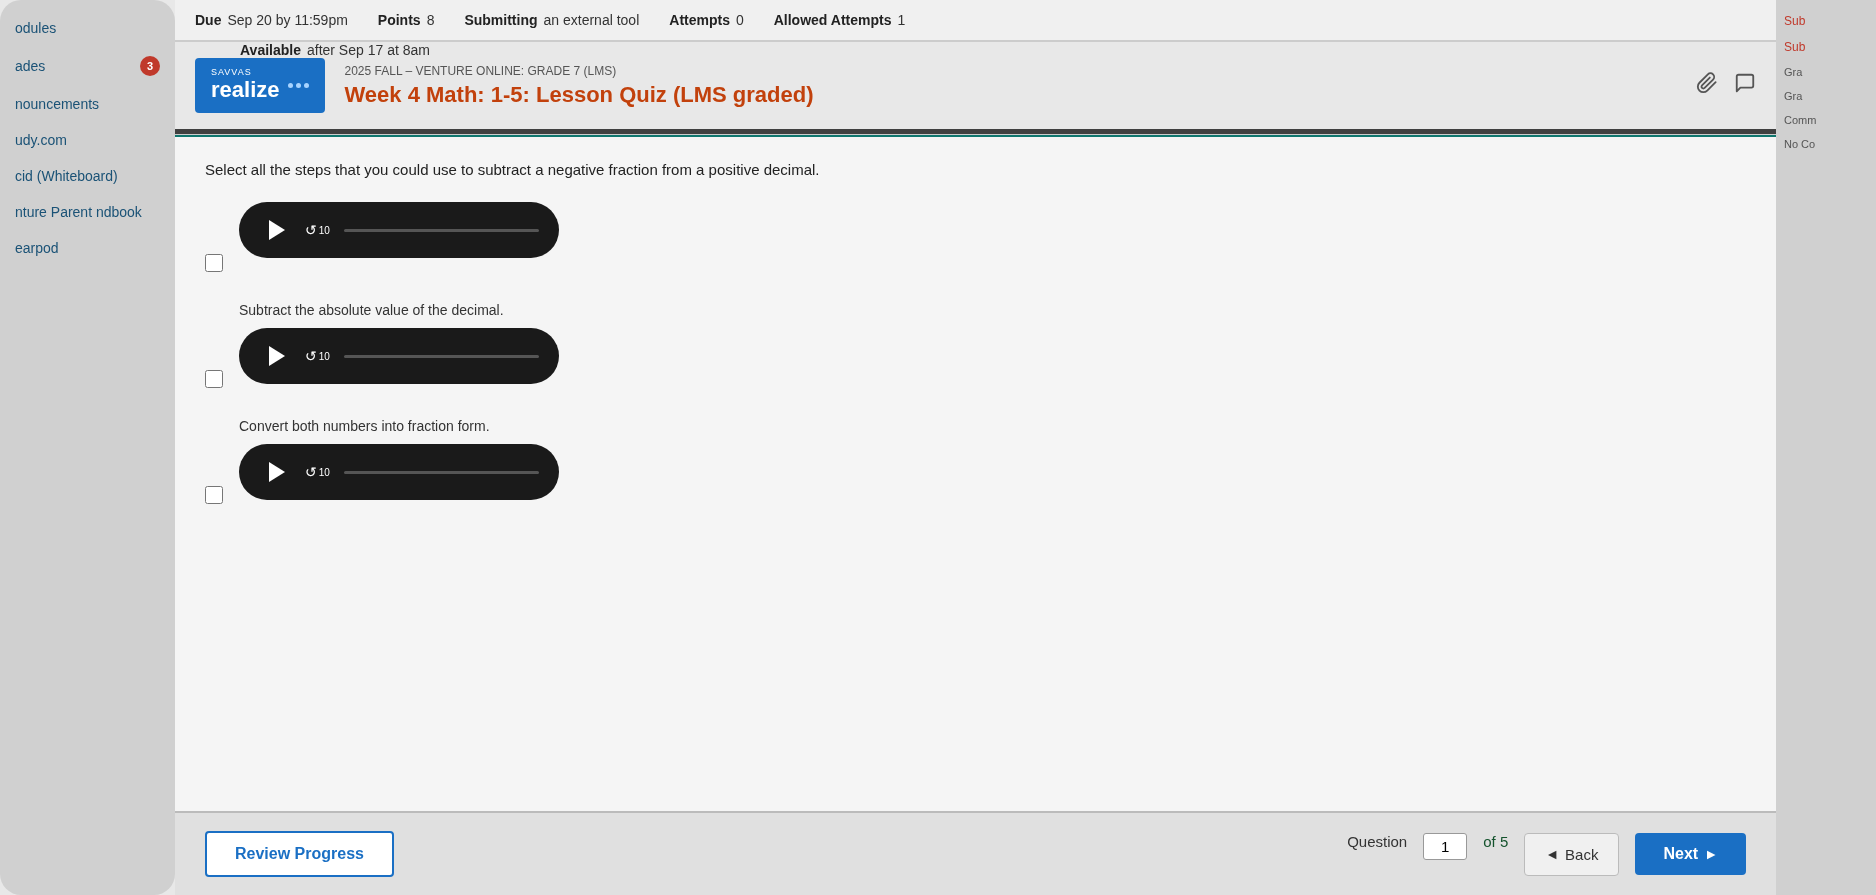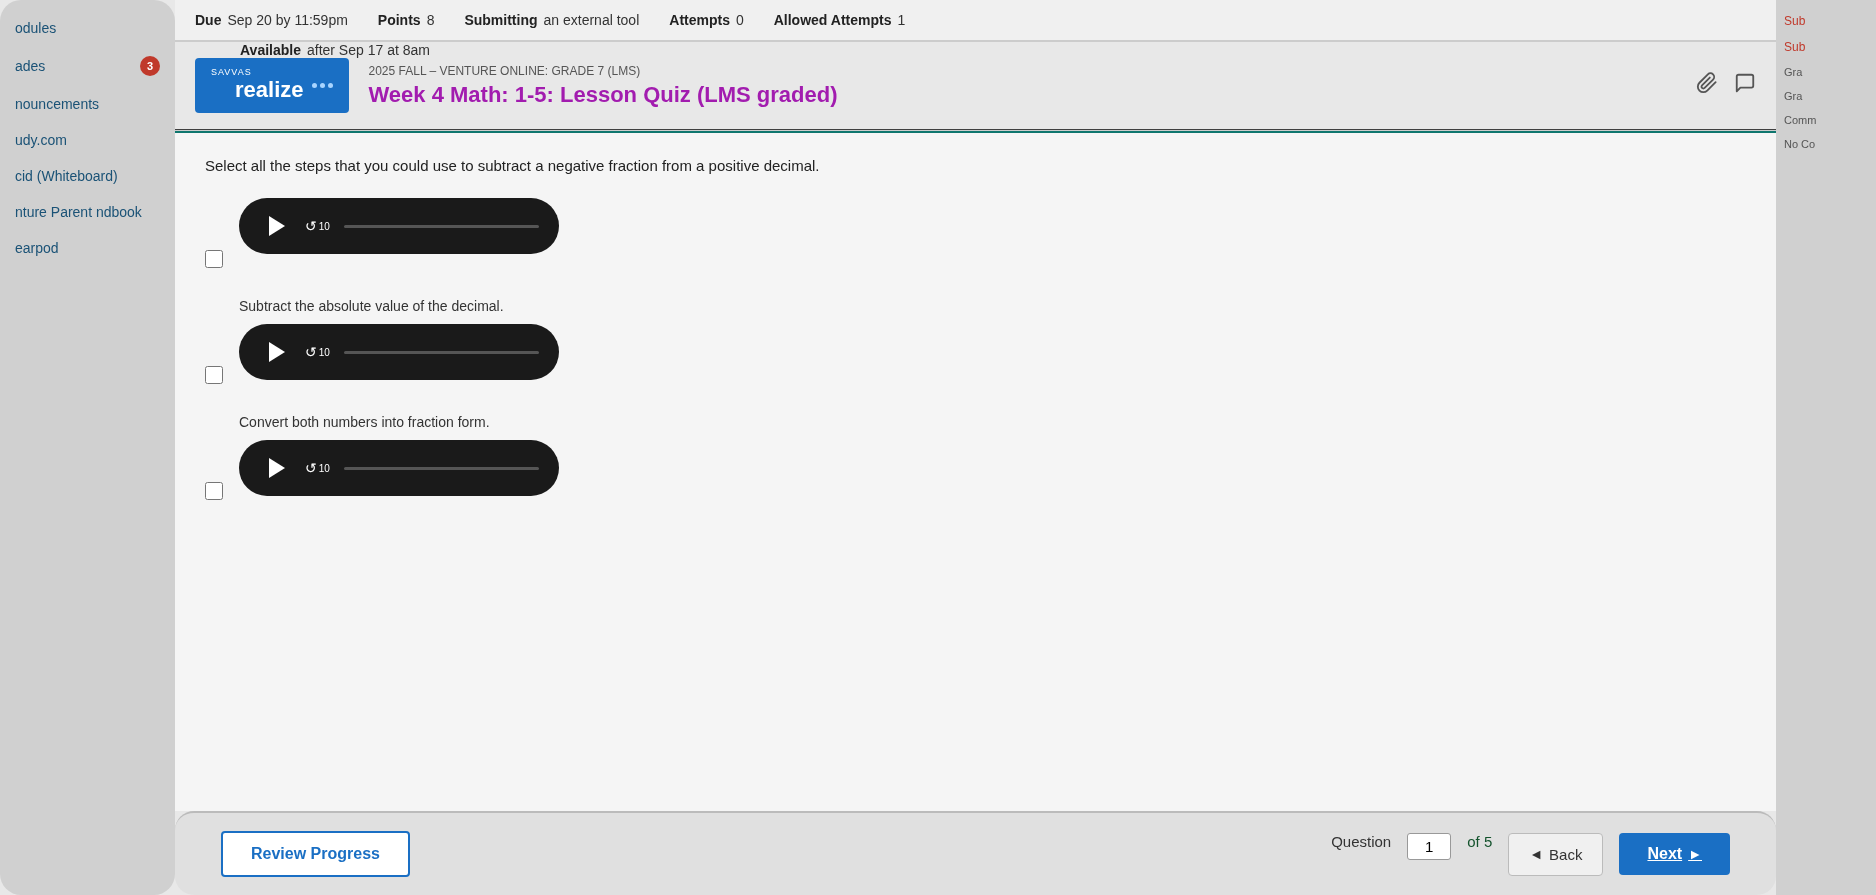--- a/index.html
+++ b/index.html
@@ -94,21 +94,21 @@
       color: #333;
     }
 
     
     .realize-banner {
       background: #e8e8e8;
       padding: 16px 20px;
       display: flex;
       align-items: center;
       gap: 20px;
-      border-bottom: 1px solid #404040;
+      border-bottom: 5px solid #404040;
     }
     .realize-logo {
       background: #1a6fc4;
       color: white;
       padding: 10px 16px;
       border-radius: 4px;
       display: flex;
       align-items: center;
       gap: 6px;
       font-size: 22px;
@@ -122,21 +122,20 @@
       letter-spacing: 1px;
       text-transform: uppercase;
       display: block;
       line-height: 1;
     }
     .realize-logo .realize-text {
       font-size: 22px;
       font-weight: bold;
       display: block;
       line-height: 1.2;
-      margin-left: 24px;
     }
     .realize-logo .dots {
       display: flex;
       gap: 3px;
       align-items: center;
       margin-left: 2px;
     }
     .realize-logo .dot {
       width: 5px;
       height: 5px;
@@ -147,21 +146,21 @@
       flex: 1;
     }
     .banner-subtitle {
       font-size: 12px;
       color: #555;
       margin-bottom: 4px;
     }
     .banner-title {
       font-size: 22px;
       font-weight: bold;
-      color: #a21caf;
+      color: #c2410c;
     }
     .banner-icons {
       display: flex;
       gap: 16px;
       align-items: center;
     }
     .banner-icon-btn {
       background: none;
       border: none;
       cursor: pointer;
@@ -262,25 +261,24 @@
       width: 0%;
       height: 100%;
       background: #888;
       border-radius: 2px;
     }
 
     
     .bottom-nav {
       background: #e0e0e0;
       border-top: 2px solid #bbb;
-      padding: 18px 46px;
+      padding: 18px 30px;
       display: flex;
       align-items: center;
       justify-content: space-between;
-      border-radius: 19px;
     }
     .review-progress-btn {
       background: white;
       border: 2px solid #1a6fc4;
       color: #1a6fc4;
       padding: 12px 28px;
       font-size: 16px;
       font-weight: bold;
       border-radius: 4px;
       cursor: pointer;
@@ -325,21 +323,20 @@
       border: none;
       color: white;
       padding: 12px 28px;
       font-size: 16px;
       font-weight: bold;
       border-radius: 4px;
       cursor: pointer;
       display: flex;
       align-items: center;
       gap: 6px;
-      text-decoration: underline;
     }
     .arrow-left { font-size: 14px; }
     .arrow-right { font-size: 14px; }
 
     hr.divider {
       border: none;
       border-top: 1px solid #ccc;
       margin: 0;
     }
   </style>

